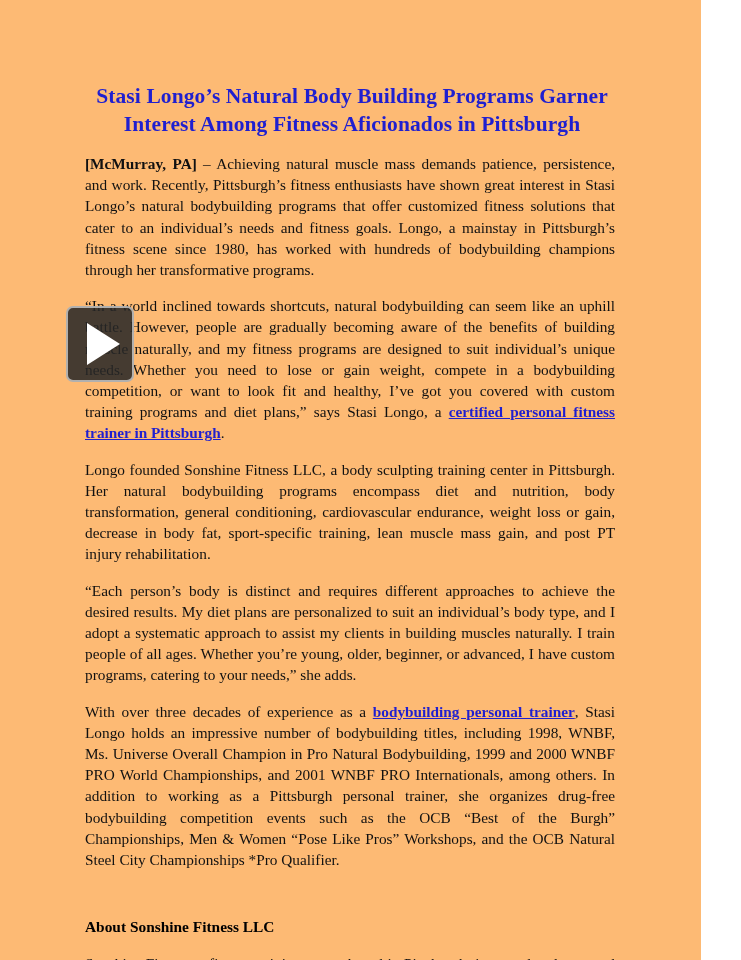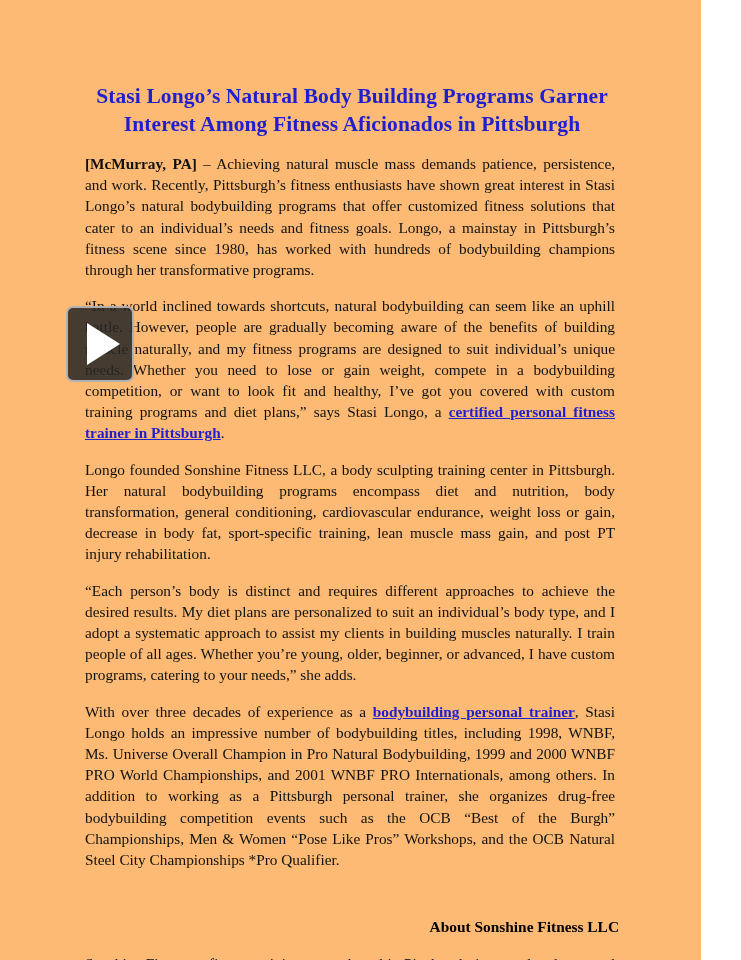--- a/index.html
+++ b/index.html
@@ -63,21 +63,20 @@
     font-weight: bold;
     text-decoration: underline;
   }
 
   .about-heading {
     margin: 46px 0 14px 0;
     font-size: 15.4px;
     line-height: 21px;
     font-weight: bold;
     color: #000000;
-    text-align: right;
   }
 
   .about-heading + p.body {
     margin-top: 16px;
   }
 
   
   .video-overlay {
     position: absolute;
     left: 66px;

